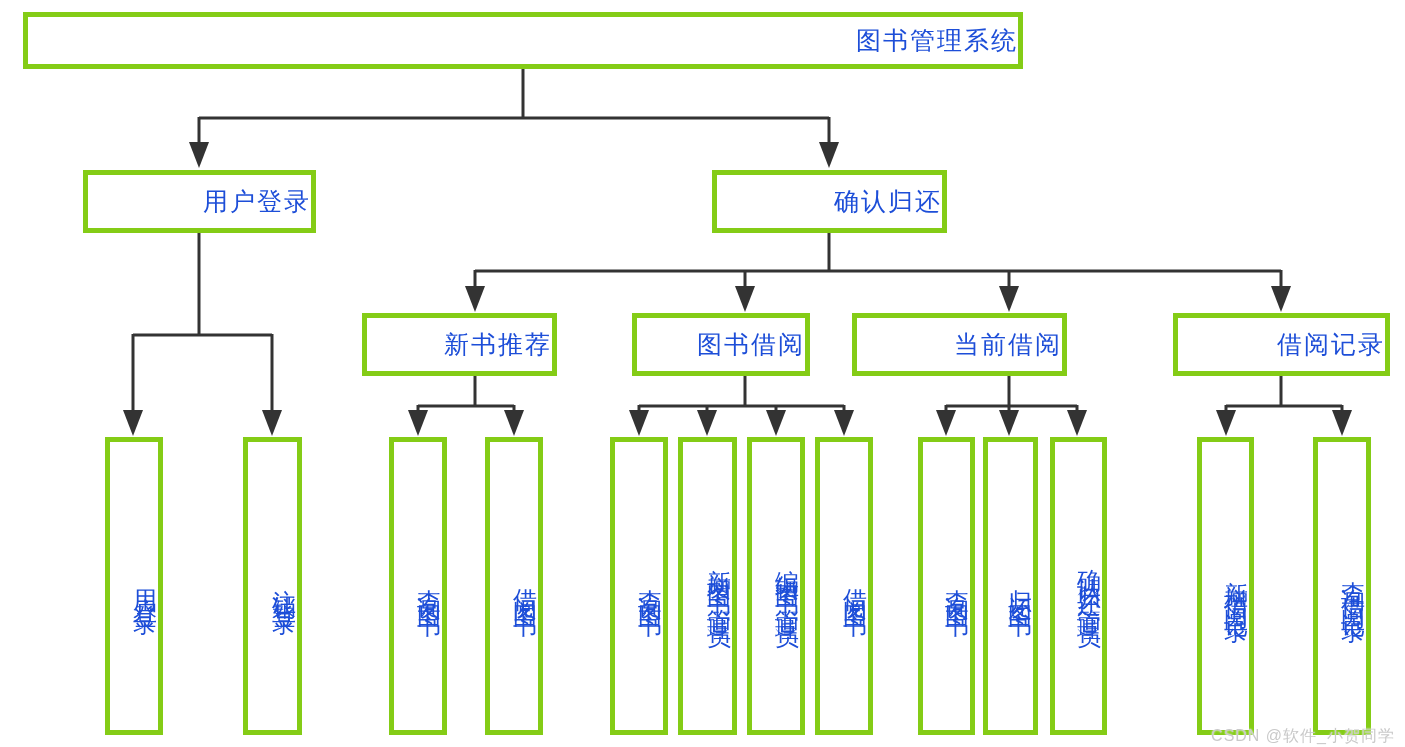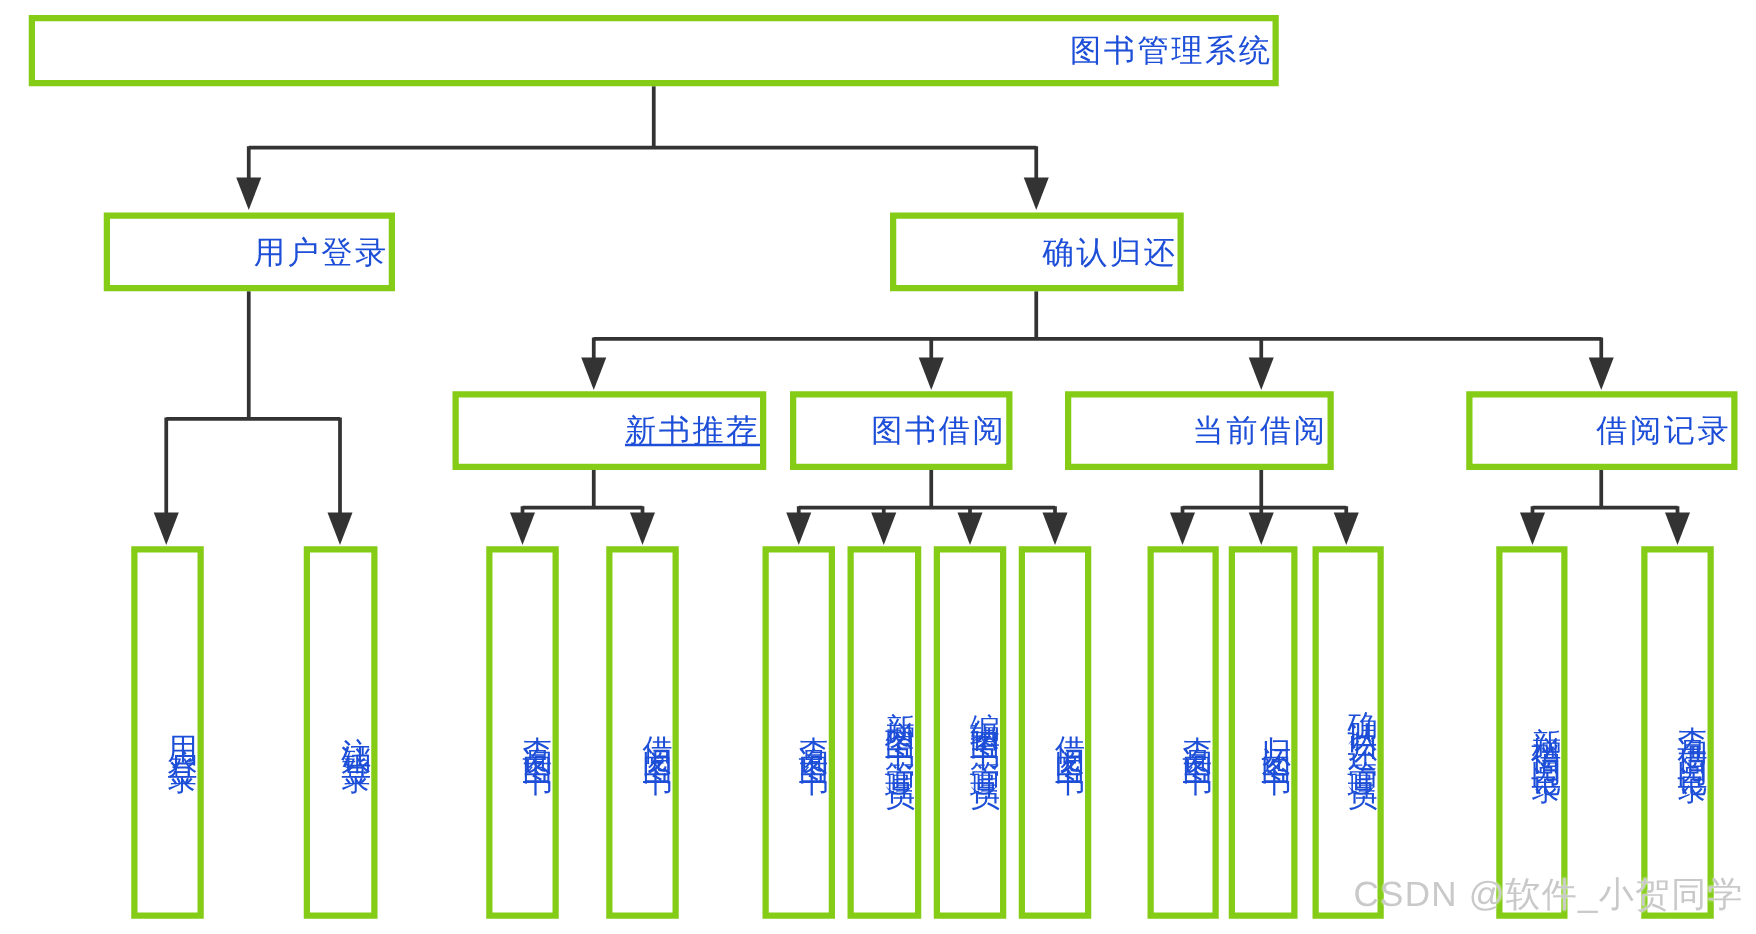--- a/index.html
+++ b/index.html
@@ -19,22 +19,22 @@
   .root  { left:23px;  top:12px;  width:1000px; height:57px; }
   .lvl2  { top:170px;  height:63px; }
   .lvl3  { top:313px;  height:63px; }
   .leaf  { top:437px;  height:298px; }
   .leaf span {
     writing-mode:vertical-rl;
     font-size:24px; letter-spacing:8px; line-height:1.1;
     white-space:nowrap;
   }
   #watermark {
-    position:absolute; right:10px; bottom:12px; z-index:2;
-    font-size:28px; color:#c9c9c9; letter-spacing:1px;
+    position:absolute; right:10px; bottom:0; z-index:2;
+    font-size:16px; color:#c9c9c9; letter-spacing:1px;
     text-shadow:0 0 2px #ffffff;
   }
 </style>
 </head>
 <body>
 
 <svg id="connectors" width="1405" height="747" viewBox="0 0 1405 747">
   <g stroke="#333333" stroke-width="3" fill="none">
 
     <path d="M523 67 L523 118"></path>
@@ -104,21 +104,21 @@
   <span>图书管理系统</span>
 </div>
 
 <div class="node hnode lvl2" style="left:83px;width:233px;">
   <span>用户登录</span>
 </div>
 <div class="node hnode lvl2" style="left:712px;width:235px;">
   <span>确认归还</span>
 </div>
 
-<div class="node hnode lvl3" style="left:362px;width:251px;text-decoration:underline;">
+<div class="node hnode lvl3" style="left:362px;width:195px;">
   <span>新书推荐</span>
 </div>
 <div class="node hnode lvl3" style="left:632px;width:178px;">
   <span>图书借阅</span>
 </div>
 <div class="node hnode lvl3" style="left:852px;width:215px;">
   <span>当前借阅</span>
 </div>
 <div class="node hnode lvl3" style="left:1173px;width:217px;">
   <span>借阅记录</span>

